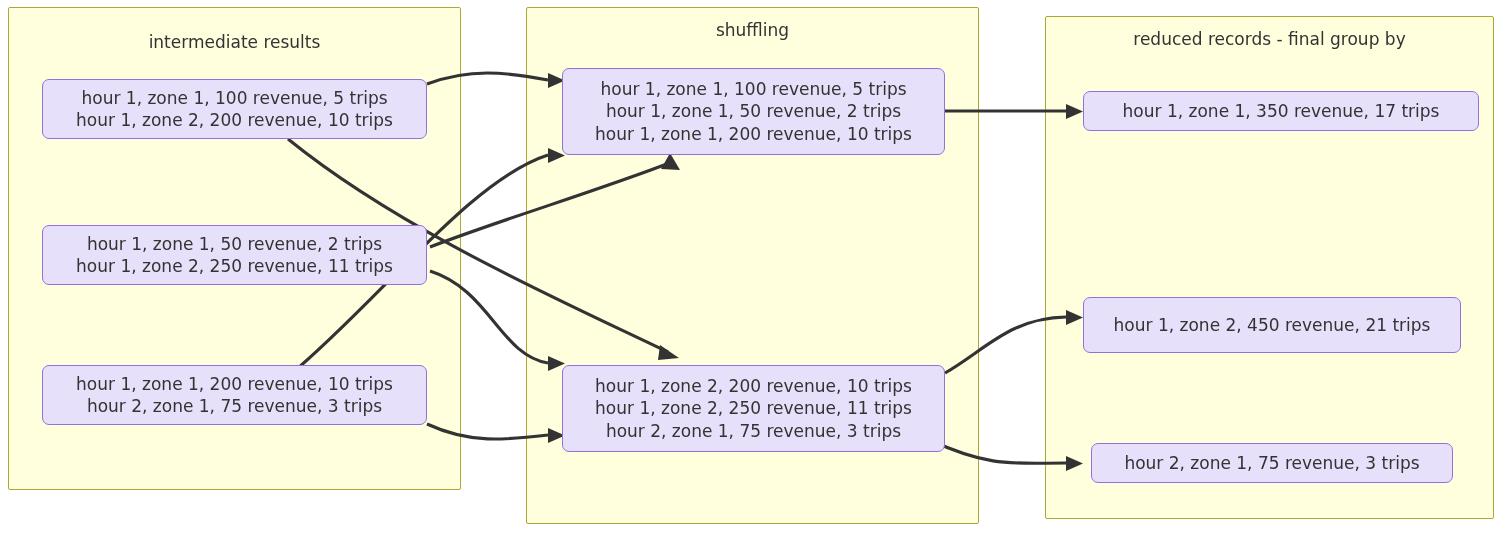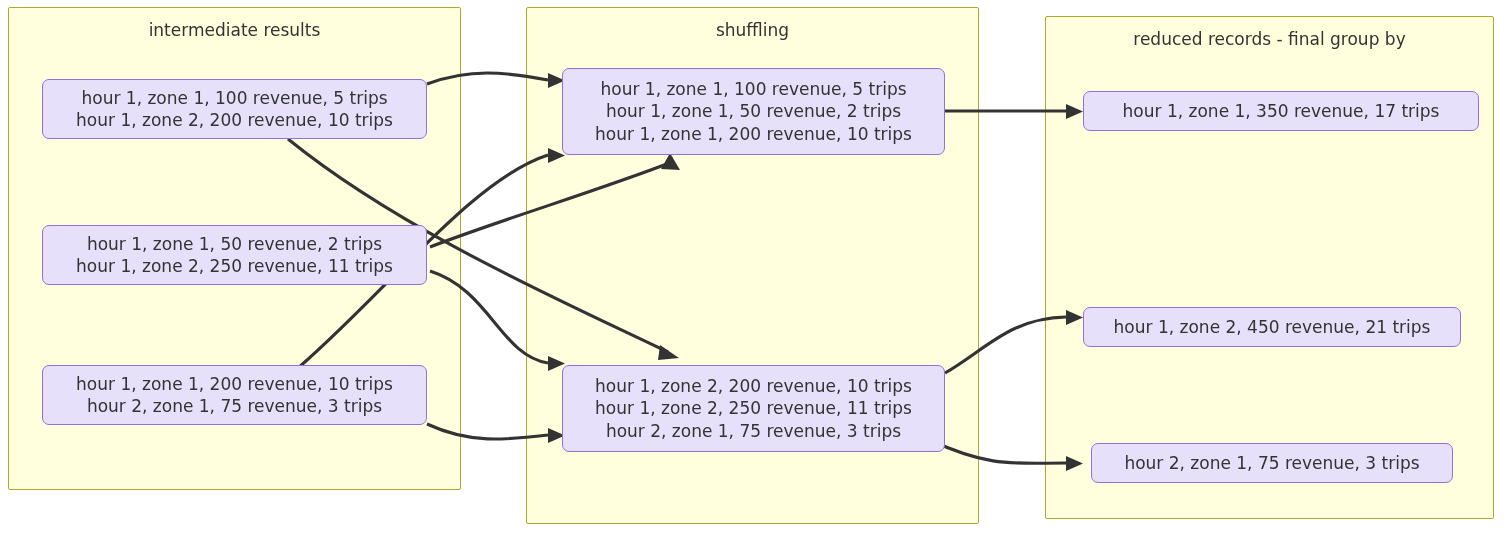--- a/index.html
+++ b/index.html
@@ -14,21 +14,21 @@
   svg.edges{position:absolute;left:0;top:0;width:1508px;height:546px;overflow:visible;pointer-events:none;}
   svg.edges path{fill:none;stroke:#333333;stroke-width:3.1px;}
   svg.edges polygon{fill:#333333;}
 </style>
 </head>
 <body>
 
 <div id="stage">
 
   <div class="panel" style="left:8px;top:7px;width:453px;height:483px;">
-    <div class="panel-title" style="top:12px;">intermediate results</div>
+    <div class="panel-title" style="top:24px;">intermediate results</div>
   </div>
 
   <div class="panel" style="left:526px;top:7px;width:453px;height:517px;">
     <div class="panel-title" style="top:12px;">shuffling</div>
   </div>
 
   <div class="panel" style="left:1045px;top:16px;width:449px;height:503px;">
     <div class="panel-title" style="top:12px;">reduced records - final group by</div>
   </div>
 
@@ -104,21 +104,21 @@
   <div class="node" style="left:562px;top:365px;width:383px;height:87px;">
     <span class="ln">hour 1, zone 2, 200 revenue, 10 trips</span>
     <span class="ln">hour 1, zone 2, 250 revenue, 11 trips</span>
     <span class="ln">hour 2, zone 1, 75 revenue, 3 trips</span>
   </div>
 
   <div class="node" style="left:1083px;top:91px;width:396px;height:40px;">
     <span class="ln">hour 1, zone 1, 350 revenue, 17 trips</span>
   </div>
 
-  <div class="node" style="left:1083px;top:307px;width:378px;height:40px;">
+  <div class="node" style="left:1083px;top:297px;width:378px;height:56px;">
     <span class="ln">hour 1, zone 2, 450 revenue, 21 trips</span>
   </div>
 
   <div class="node" style="left:1091px;top:443px;width:362px;height:40px;">
     <span class="ln">hour 2, zone 1, 75 revenue, 3 trips</span>
   </div>
 
 </div>
 
 </body></html>

